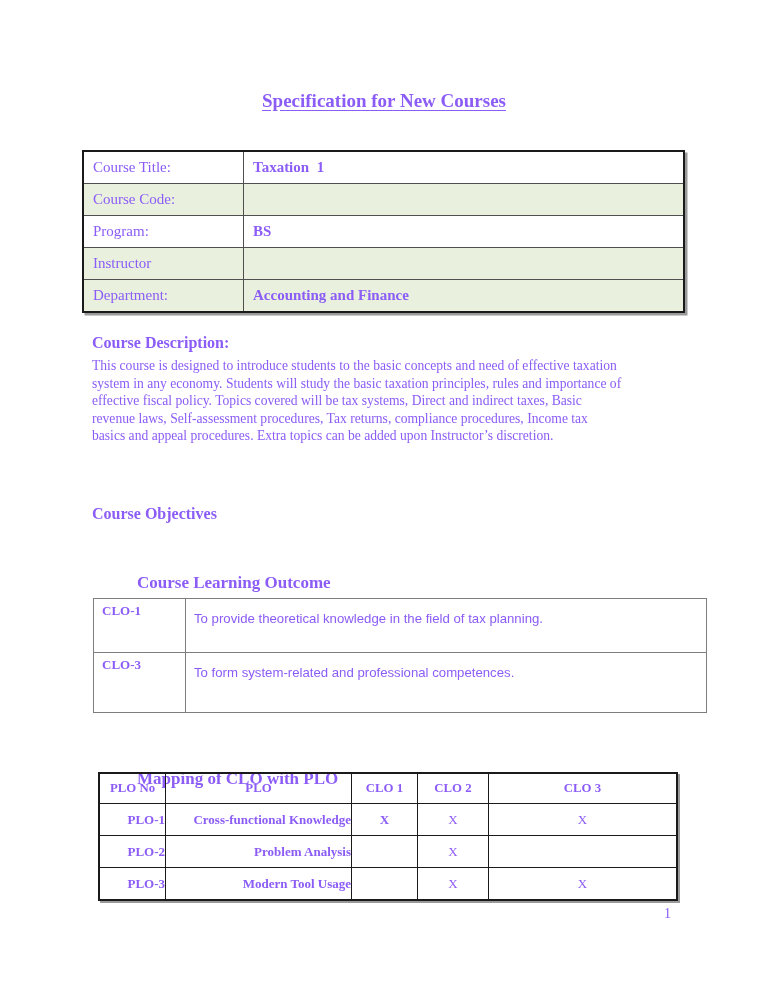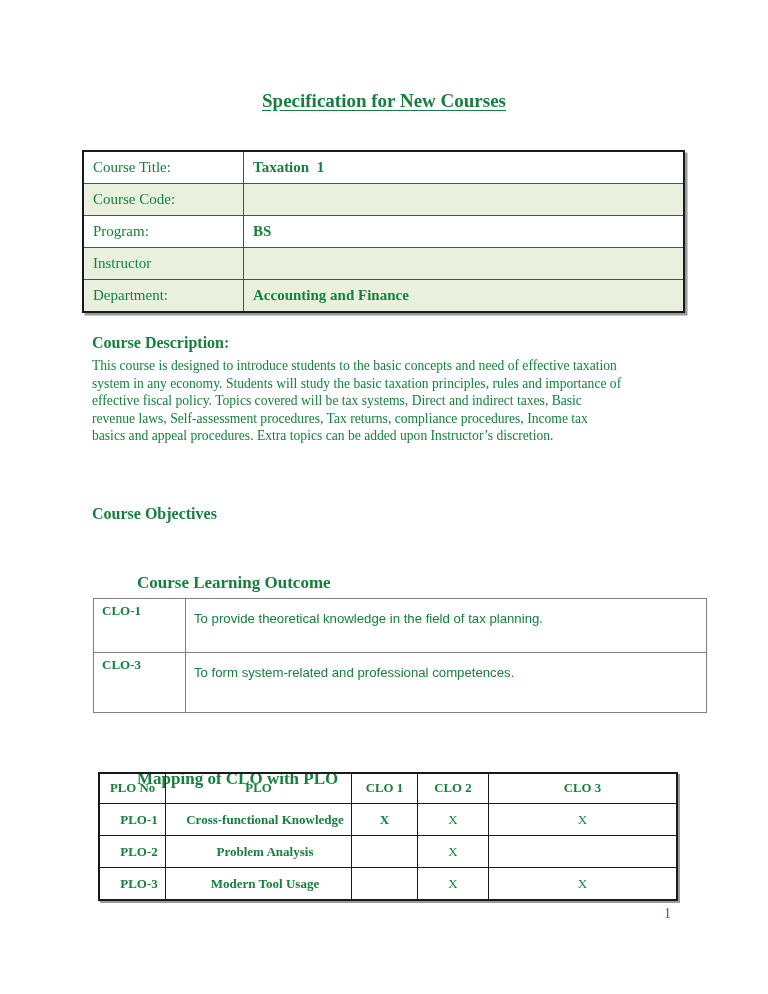--- a/index.html
+++ b/index.html
@@ -1,21 +1,21 @@
 <!DOCTYPE html>
 <html style="--row-green: #e9f1de;"><head>
 <meta charset="utf-8">
 <style>
   html,body{margin:0;padding:0;background:#ffffff;}
   .page{
     position:relative;
     width:768px;height:994px;
     background:#ffffff;
     font-family:"Liberation Serif","DejaVu Serif",serif;
-    color:#15803d;
+    color:#8b5cf6;
     overflow:hidden;
   }
   
   .doc-title{
     position:absolute;top:90px;left:0;width:100%;
     text-align:center;font-size:19px;font-weight:bold;
     text-decoration:underline;
     text-underline-offset:3px;
   }
   
@@ -88,21 +88,21 @@
     vertical-align:middle;
     padding:0;
   }
   .plo-table th{height:29px;font-size:12.8px;font-weight:bold;text-align:center;}
   .plo-table td{height:31px;text-align:center;}
   .plo-table .c-no{width:65px;border-radius:9px;}
   .plo-table .c-name{width:185px;}
   .plo-table .c-clo1{width:65px;}
   .plo-table .c-clo2{width:70px;}
   .plo-table td.c-no,.plo-table td.c-name{
-    text-align:center;padding-left:13px;font-weight:bold;
+    text-align:right;padding-left:13px;font-weight:bold;
   }
   .plo-table td.bold-x{font-weight:bold;}
   
   .page-number{
     position:absolute;left:664px;top:906px;
     font-size:14px;
   }
 </style>
 </head>
 <body>

